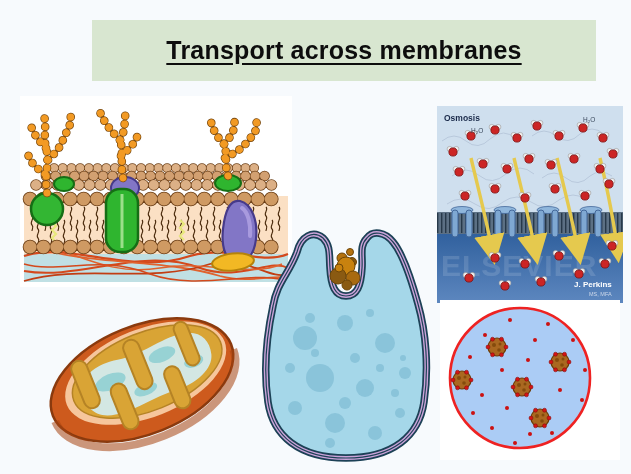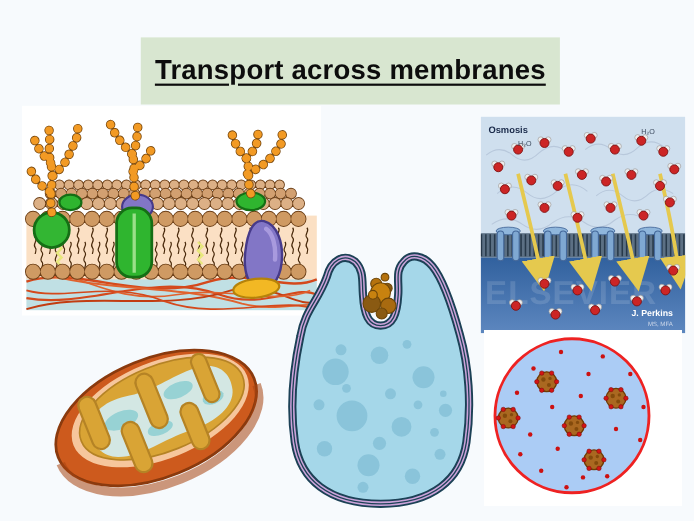--- a/index.html
+++ b/index.html
@@ -1,19 +1,19 @@
 <!DOCTYPE html>
 <html><head>
 <meta charset="utf-8">
 <style>
   html,body{margin:0;padding:0;}
   body{font-family:"Liberation Sans",sans-serif;}
   .slide{position:relative;width:631px;height:474px;background:#f7fafd;overflow:hidden;}
-  .title-box{position:absolute;left:92px;top:34px;width:381px;height:61px;background:#d8e6d0;
-    display:flex;align-items:center;justify-content:center;margin-left:36px;}
+  .title-box{position:absolute;left:92px;top:20px;width:504px;height:61px;background:#d8e6d0;
+    display:flex;align-items:center;justify-content:center;}
   .title-text{font-size:25px;font-weight:bold;color:#0d0d0d;text-decoration:underline;
     text-underline-offset:4px;letter-spacing:.2px;}
   .fig{position:absolute;}
   svg text{font-family:"Liberation Sans",sans-serif;}
   .beadU{stroke:#7a4a10;stroke-width:8.6;fill:none;stroke-linecap:round;stroke-dasharray:.1 8.2;}
   .beadO{stroke:#f29a24;stroke-width:7;fill:none;stroke-linecap:round;stroke-dasharray:.1 8.2;}
 </style>
 </head>
 <body>
 

